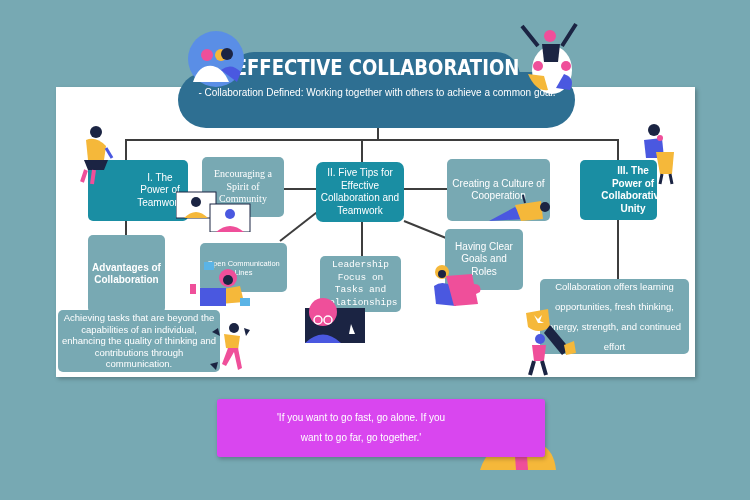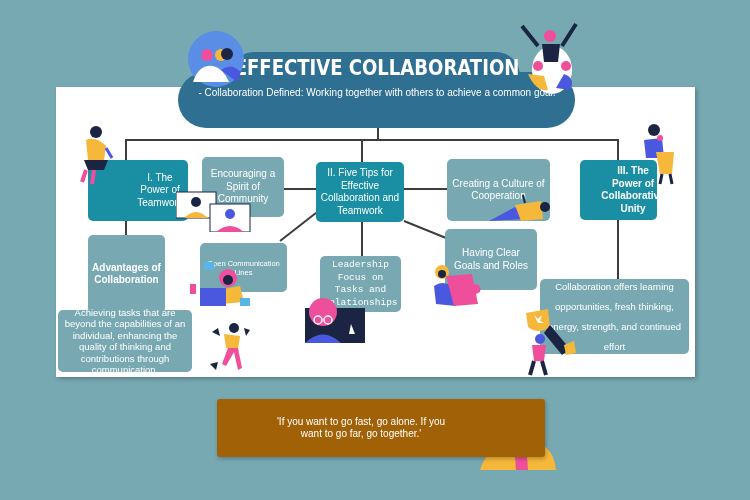--- a/index.html
+++ b/index.html
@@ -7,21 +7,21 @@
   .panel{position:absolute;left:56px;top:87px;width:639px;height:290px;background:#ffffff;box-shadow:2px 2px 4px rgba(0,0,0,0.25);}
   .banner{position:absolute;left:178px;top:72px;width:397px;height:56px;background:#2e6f92;border-radius:40px 40px 40px 40px / 40px 40px 40px 40px;}
   .banner-top{position:absolute;left:230px;top:52px;width:290px;height:40px;background:#2e6f92;border-radius:24px 24px 0 0;}
   .title{position:absolute;left:180px;top:55px;width:394px;text-align:center;color:#ffffff;font-family:"DejaVu Sans",sans-serif;font-weight:bold;font-size:22px;letter-spacing:0px;transform:scaleX(0.82);transform-origin:center;}
   .subtitle{position:absolute;left:182px;top:87px;width:390px;text-align:center;color:#ffffff;font-size:10px;line-height:12px;}
   .box{position:absolute;border-radius:5px;color:#ffffff;display:flex;align-items:center;justify-content:center;text-align:center;font-size:10px;line-height:12.5px;box-sizing:border-box;padding:3px;}
   .teal{background:#1a8ea3;}
   .gray{background:#78a9b3;}
   .bold{font-weight:bold;}
   .line{position:absolute;background:#3d3d3d;}
-  .quote{position:absolute;left:217px;top:399px;width:328px;height:58px;background:#a16207;border-radius:3px;color:#ffffff;font-size:10px;line-height:12px;text-align:center;display:flex;align-items:center;justify-content:center;box-shadow:1px 2px 4px rgba(0,0,0,0.25);}
+  .quote{position:absolute;left:217px;top:399px;width:328px;height:58px;background:#d946ef;border-radius:3px;color:#ffffff;font-size:10px;line-height:20px;text-align:center;display:flex;align-items:center;justify-content:center;box-shadow:1px 2px 4px rgba(0,0,0,0.25);}
   .quote span{display:block;width:190px;margin-left:-40px;}
   .ill{position:absolute;}
 </style>
 </head>
 <body>
 
 <div class="panel"></div>
 
 <div class="line" style="left:377px;top:128px;width:2px;height:12px;"></div>
 <div class="line" style="left:125px;top:139px;width:493px;height:2px;"></div>
@@ -57,29 +57,29 @@
   <circle cx="36" cy="14" r="6" fill="#ef4f9a"></circle>
   <path d="M28 22 L46 22 L44 40 L30 40 Z" fill="#1b2443"></path>
   <path d="M24 24 L8 4 M48 24 L62 2" stroke="#1b2443" stroke-width="4"></path>
   <circle cx="24" cy="44" r="5" fill="#ef4f9a"></circle>
   <circle cx="52" cy="44" r="5" fill="#ef4f9a"></circle>
   <path d="M14 52 Q22 70 34 68 L30 54 Z" fill="#f5b83a"></path>
   <path d="M50 52 Q62 56 56 68 L42 66 Z" fill="#4a58e0"></path>
 </svg>
 
 <div class="box teal" style="left:88px;top:160px;width:100px;height:61px;padding-left:47px;">I. The Power of Teamwork</div>
-<div class="box gray" style="left:202px;top:157px;width:82px;height:60px;">Encouraging a Spirit of Community</div>
-<div class="box teal" style="left:316px;top:162px;width:88px;height:60px;">II. Five Tips for Effective Collaboration and Teamwork</div>
+<div class="box gray" style="left:202px;top:157px;width:82px;height:60px;font-family:Liberation Serif, serif;">Encouraging a Spirit of Community</div>
+<div class="box teal" style="left:316px;top:162px;width:88px;height:60px;border-radius:7px;">II. Five Tips for Effective Collaboration and Teamwork</div>
 <div class="box gray" style="left:447px;top:159px;width:103px;height:62px;">Creating a Culture of Cooperation</div>
 <div class="box teal bold" style="left:580px;top:160px;width:77px;height:60px;padding-left:32px;">III. The Power of Collaborative Unity</div>
 <div class="box gray bold" style="left:88px;top:235px;width:77px;height:78px;">Advantages of Collaboration</div>
 <div class="box gray" style="left:200px;top:243px;width:87px;height:49px;font-size:7.5px;line-height:9px;">Open Communication Lines</div>
 <div class="box gray" style="left:320px;top:256px;width:81px;height:56px;font-size:9.5px;font-family:Liberation Mono, monospace;">Leadership Focus on Tasks and Relationships</div>
-<div class="box gray" style="left:445px;top:229px;width:92px;height:61px;">Having Clear Goals and Roles</div>
-<div class="box gray" style="left:58px;top:310px;width:134px;height:62px;font-size:9.5px;line-height:11.5px;">Achieving tasks that are beyond the capabilities of an individual, enhancing the quality of thinking and contributions through communication.</div>
+<div class="box gray" style="left:445px;top:229px;width:78px;height:61px;">Having Clear Goals and Roles</div>
+<div class="box gray" style="left:58px;top:310px;width:162px;height:62px;font-size:9.5px;line-height:11.5px;">Achieving tasks that are beyond the capabilities of an individual, enhancing the quality of thinking and contributions through communication.</div>
 <div class="box gray" style="left:540px;top:279px;width:149px;height:75px;font-size:9.5px;line-height:20px;">Collaboration offers learning opportunities, fresh thinking, energy, strength, and continued effort</div>
 
 <svg class="ill" style="left:74px;top:124px;" width="40" height="64" viewBox="0 0 40 64">
   <circle cx="22" cy="8" r="6" fill="#1b2443"></circle>
   <path d="M12 16 Q22 12 32 22 L30 36 L14 36 Z" fill="#f5b83a"></path>
   <path d="M10 36 L34 36 L30 46 L14 46 Z" fill="#1b2443"></path>
   <path d="M12 46 L8 58 M20 46 L18 60" stroke="#ef4f9a" stroke-width="4"></path>
   <path d="M32 24 L38 34" stroke="#4a58e0" stroke-width="3"></path>
 </svg>
 <svg class="ill" style="left:176px;top:190px;" width="76" height="42" viewBox="0 0 76 42">

